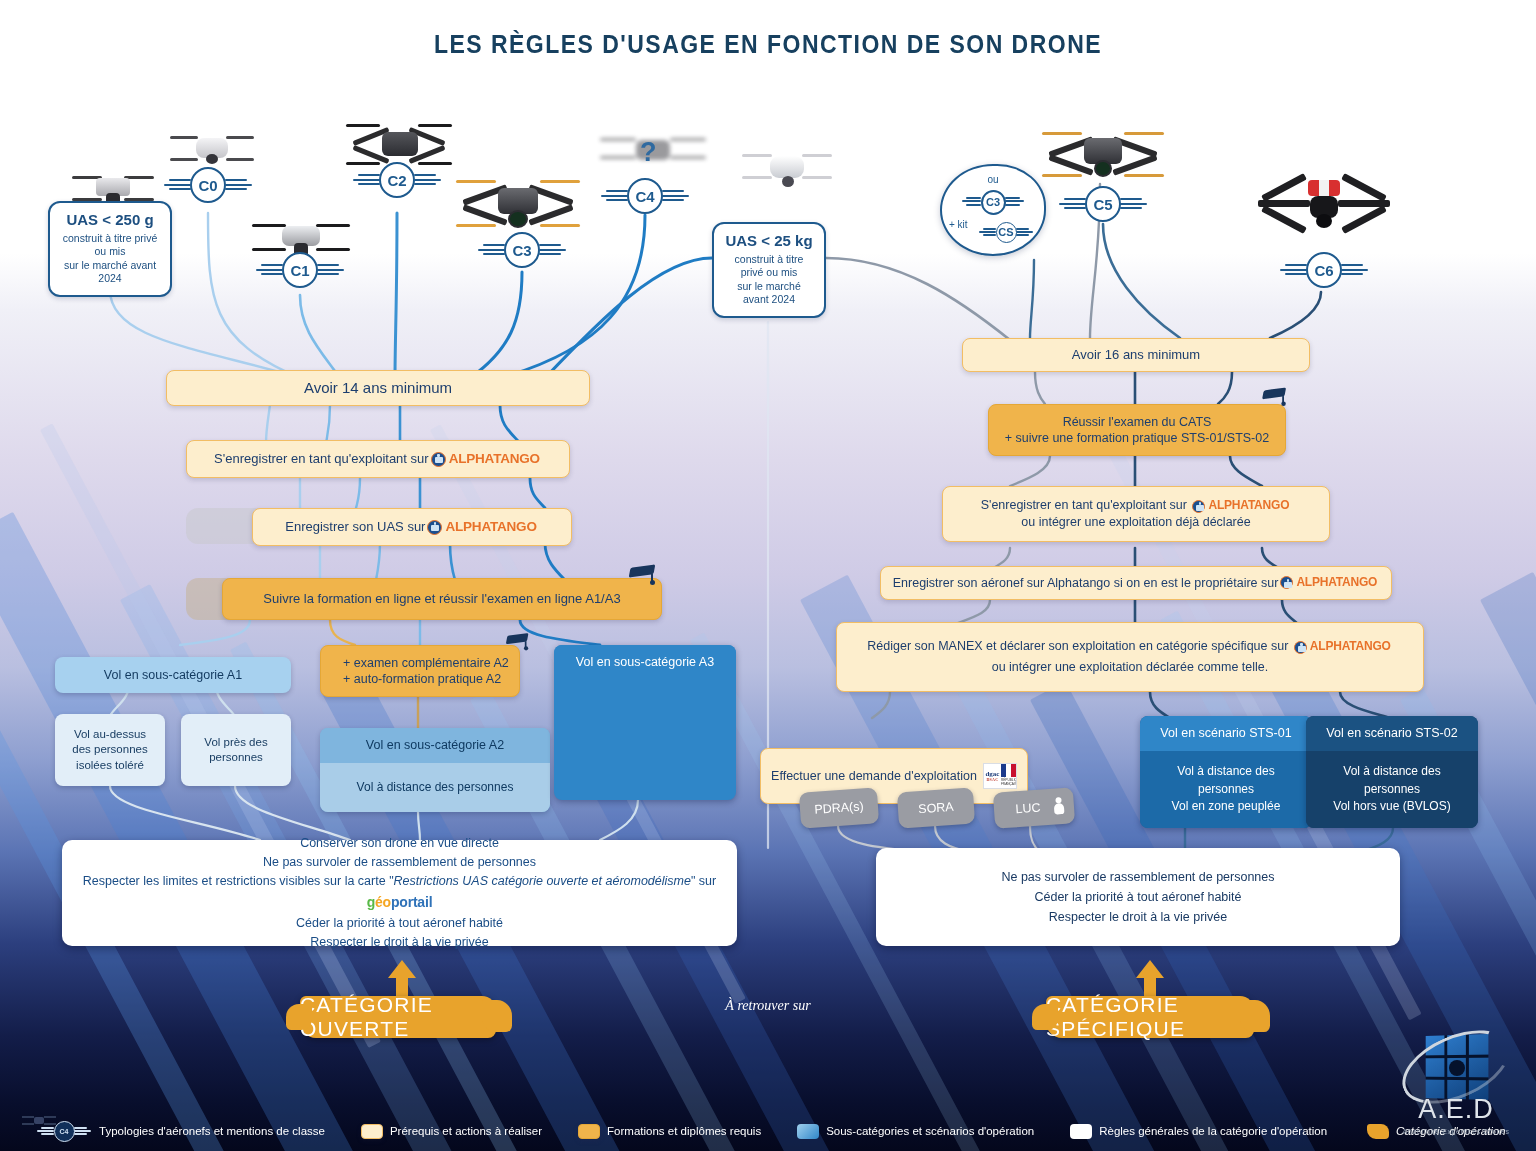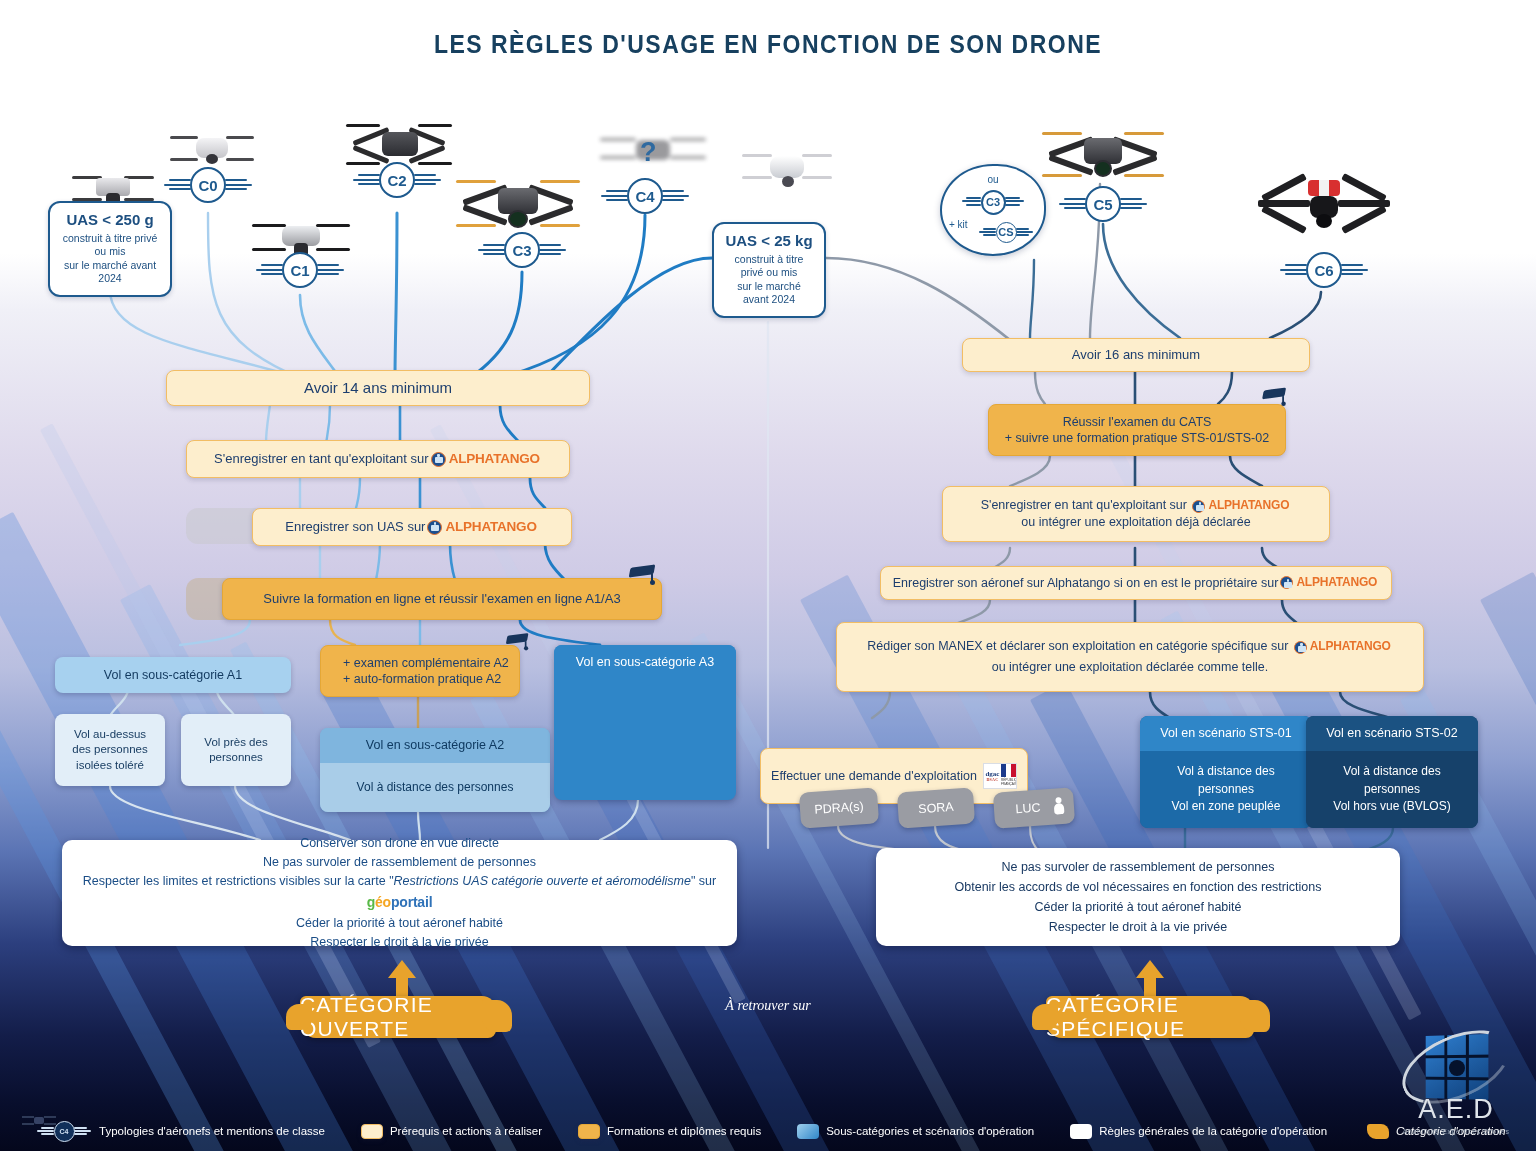--- a/index.html
+++ b/index.html
@@ -888,21 +888,20 @@
   <div class="node navyblue split" style="left:1306px; top:716px; width:172px; height:112px;">
     <div class="hd hd-navy">Vol en scénario STS-02</div>
     <div class="bd bd-navy">
       <div>Vol à distance des personnes</div>
       <div>Vol hors vue (BVLOS)</div>
     </div>
   </div>
 
   <div class="whitebox" style="position:absolute; left:876px; top:848px; width:524px; height:98px; display:flex; flex-direction:column; align-items:center; justify-content:center; text-align:center; font-size:12.5px; line-height:1.6; color:#1a3a63;">
     <div>Ne pas survoler de rassemblement de personnes</div>
-    <div>Obtenir les accords de vol nécessaires en fonction des restrictions</div>
     <div>Céder la priorité à tout aéronef habité</div>
     <div>Respecter le droit à la vie privée</div>
   </div>
 
   <svg style="position:absolute; left:380px; top:958px; width:44px; height:50px;" viewBox="0 0 44 50">
     <path d="M22 2 L36 20 L28 20 L28 48 L16 48 L16 20 L8 20 Z" fill="#e8a32c"></path>
   </svg>
   <div class="banner" style="left:300px; top:996px; width:196px; height:42px;">
     <span>CATÉGORIE OUVERTE</span>
   </div>

